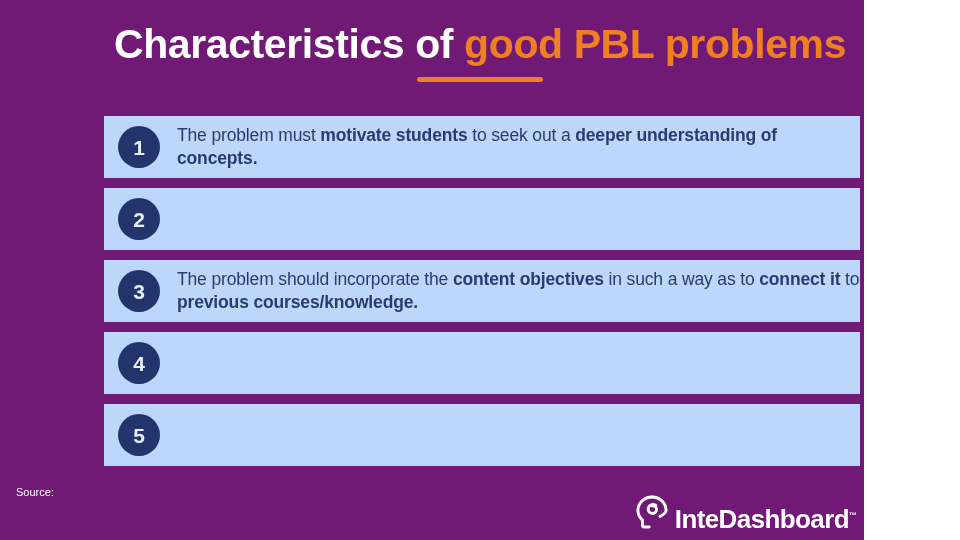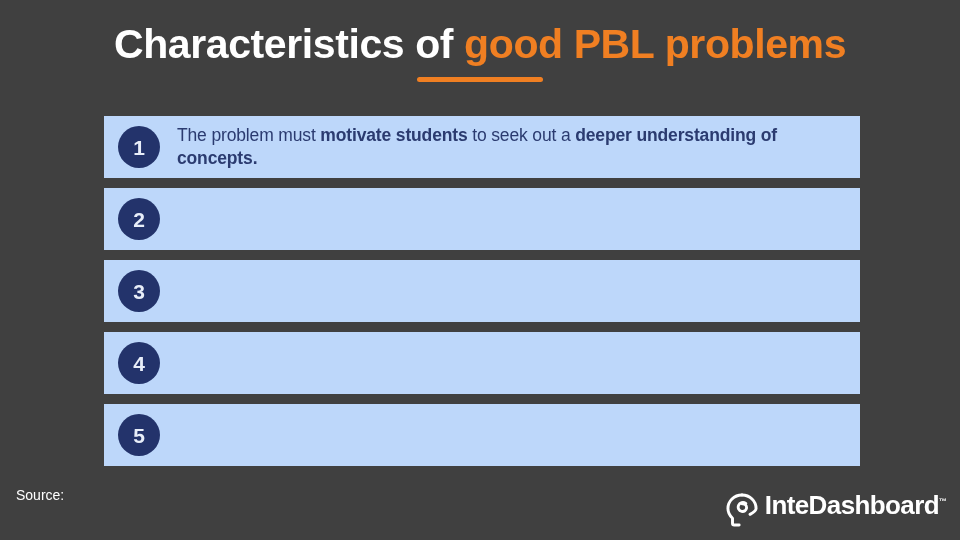--- a/index.html
+++ b/index.html
@@ -7,23 +7,23 @@
     padding: 0;
   }
   body {
     width: 960px;
     height: 540px;
     overflow: hidden;
     font-family: "Liberation Sans", sans-serif;
   }
   .slide {
     position: relative;
-    width: 960px;
+    width: 864px;
     height: 540px;
-    background: #404040;
+    background: #701a75;
     box-sizing: border-box;
   }
 
   
   .title-block {
     position: absolute;
     top: 22px;
     left: 0;
     width: 960px;
     text-align: center;
@@ -94,37 +94,37 @@
     font-weight: bold;
   }
 
   
   .source {
     position: absolute;
     left: 16px;
     top: 484px;
     width: 670px;
     color: #FFFFFF;
-    font-size: 14px;
+    font-size: 11px;
     line-height: 1.62;
   }
   .source-label {
     display: block;
   }
   .source-body {
     display: block;
   }
 
   
   .logo {
     position: absolute;
-    right: 13px;
+    right: 7px;
     top: 492px;
     display: flex;
-    align-items: flex-start;
+    align-items: flex-end;
     height: 40px;
   }
   .logo-mark {
     width: 38px;
     height: 38px;
     flex: 0 0 auto;
   }
   .logo-word {
     margin-left: 4px;
     color: #FFFFFF;
@@ -160,20 +160,21 @@
       <div class="badge">1</div>
       <div class="card-text"><span>The problem must </span><b>motivate students</b><span> to seek out a </span><b>deeper understanding of concepts.</b></div>
     </div>
 
     <div class="card">
       <div class="badge">2</div>
     </div>
 
     <div class="card">
       <div class="badge">3</div>
+      <div class="card-text"><span>The problem should incorporate the </span><b>content objectives</b><span> in such a way as to </span><b>connect it</b><span> to </span><b>previous courses/knowledge.</b></div>
     </div>
 
     <div class="card">
       <div class="badge">4</div>
     </div>
 
     <div class="card">
       <div class="badge">5</div>
     </div>
 

